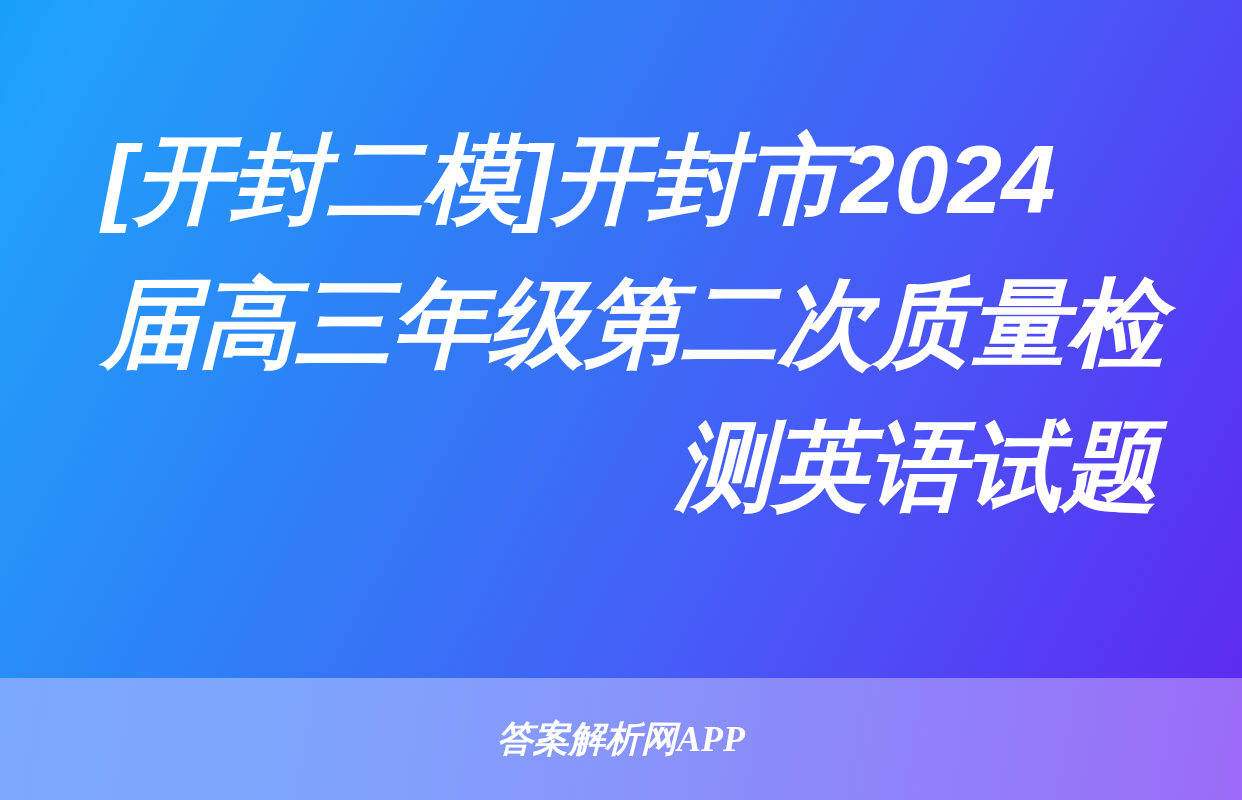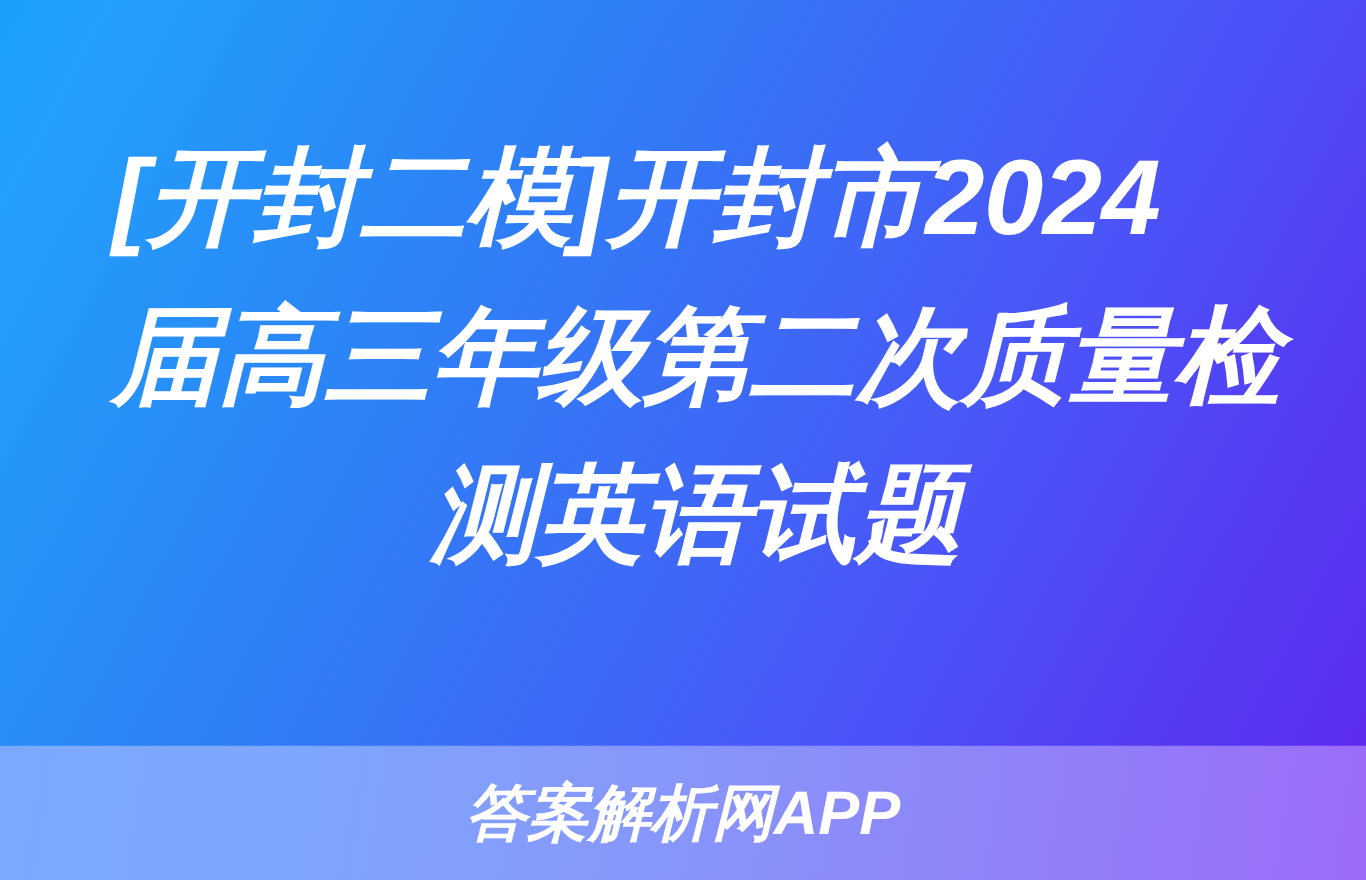--- a/index.html
+++ b/index.html
@@ -53,21 +53,21 @@
     font-weight: bold;
     font-style: italic;
     font-size: 97px;
     line-height: 144px;
     letter-spacing: -0.5px;
     white-space: nowrap;
   }
 
   .title-line.line-1 { text-align: left;   margin-left: -6px; }
   .title-line.line-2 { text-align: center;   margin-left: -6px; }
-  .title-line.line-3 { text-align: center; }
+  .title-line.line-3 { text-align: right; font-family: Liberation Serif, serif; }
 
   
   .footer-band {
     position: absolute;
     left: 0;
     top: 678px;
     width: 1242px;
     height: 122px;
     background: linear-gradient(100deg,
                 #7ba9fd 0%,
@@ -76,24 +76,24 @@
                 #8d87f9 68%,
                 #9676f8 88%,
                 #9b6bf7 100%);
     display: flex;
     align-items: center;
     justify-content: center;
   }
 
   .footer-text {
     color: #ffffff;
-    font-family: Liberation Sans, sans-serif;
+    font-family: Liberation Serif, serif;
     font-weight: bold;
     font-style: italic;
-    font-size: 56px;
+    font-size: 36px;
     line-height: 44px;
     letter-spacing: 0px;
     white-space: nowrap;
   }
 </style>
 </head>
 <body>
 
 <div class="poster">
 

